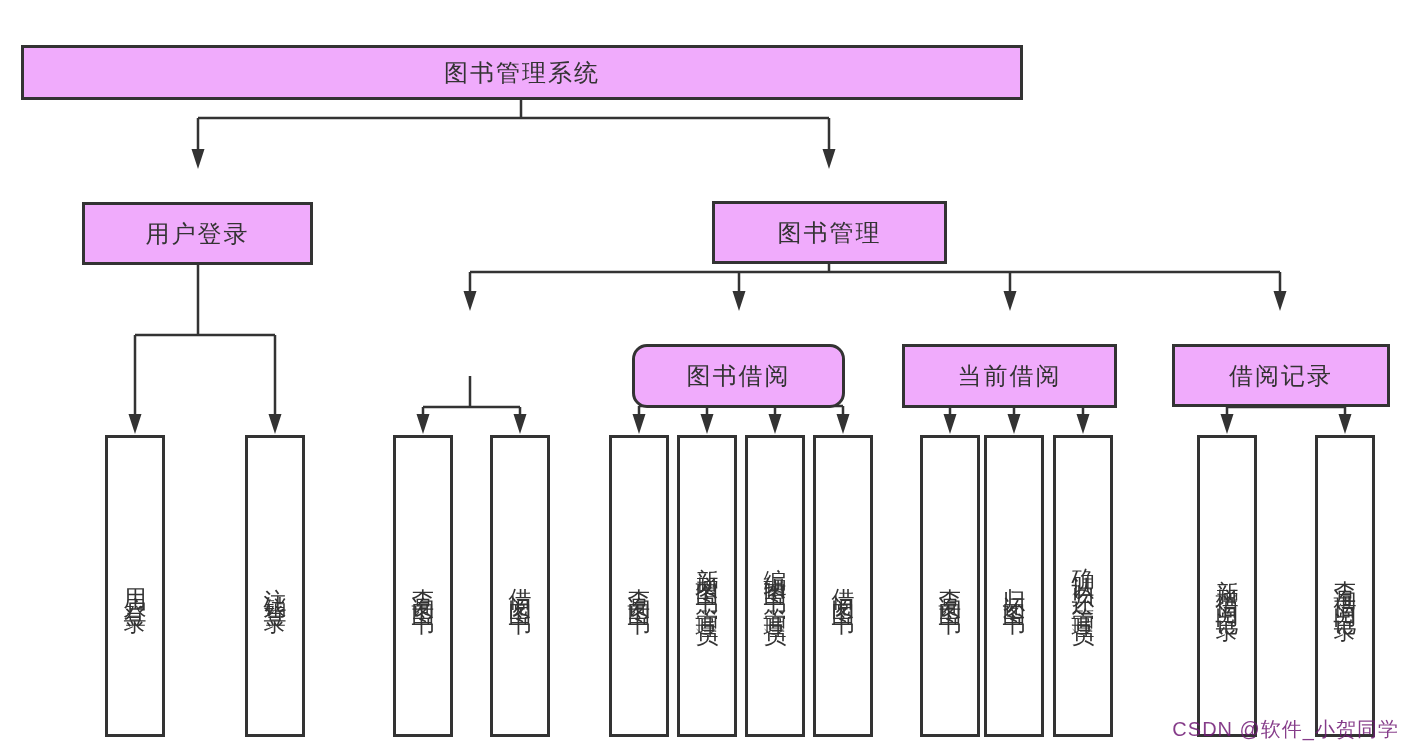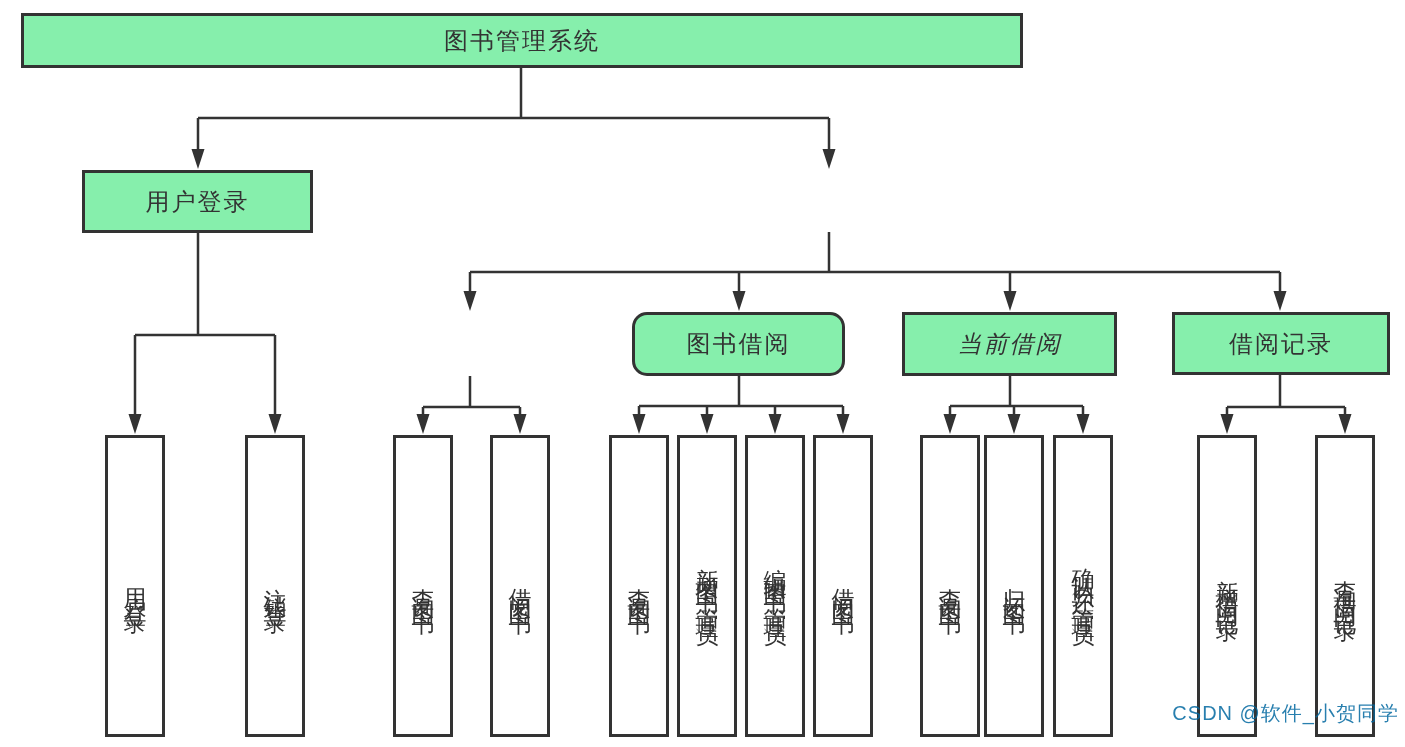--- a/index.html
+++ b/index.html
@@ -3,49 +3,49 @@
 <meta charset="utf-8">
 <title>Diagram</title>
 <style>
   html,body{margin:0;padding:0;background:#fff;}
   #stage{
     position:relative;width:1405px;height:747px;background:#fff;overflow:hidden;
     font-family:"Liberation Sans","DejaVu Sans",sans-serif;
   }
   #wires{position:absolute;left:0;top:0;z-index:1;}
   .box{
-    position:absolute;box-sizing:border-box;border:3px solid #333333;background:#86efac;
+    position:absolute;box-sizing:border-box;border:3px solid #333333;background:#f0abfc;
     display:flex;align-items:center;justify-content:center;
-    color:#333333;font-size:24px;letter-spacing:2px;z-index:2;white-space:nowrap;
+    color:#333333;font-size:24px;letter-spacing:2px;z-index:2;white-space:nowrap;margin-top:32px;
   }
   .leaf{
     position:absolute;box-sizing:border-box;border:3px solid #333333;background:#ffffff;
     display:flex;align-items:center;justify-content:center;
     color:#333333;z-index:2;top:435px;width:60px;height:302px;
   }
   .leaf span{
     writing-mode:vertical-rl;text-orientation:mixed;
     font-size:23px;letter-spacing:8px;line-height:1;color:#333333;
   }
   
   .n-root{left:21px;top:13px;width:1002px;height:55px;}
   .n-user-login{left:82px;top:170px;width:231px;height:63px;}
   .n-book-mgmt{left:712px;top:169px;width:235px;height:63px;}
   .n-new-book{left:363px;top:313px;width:215px;height:63px;}
   .n-book-borrow{left:632px;top:312px;width:213px;height:64px;border-radius:15px;}
-  .n-current-borrow{left:902px;top:312px;width:215px;height:64px;font-style:italic;}
+  .n-current-borrow{left:902px;top:312px;width:215px;height:64px;}
   .n-borrow-records{left:1172px;top:312px;width:218px;height:63px;}
   .lf-1{left:105px;}  .lf-2{left:245px;}
   .lf-3{left:393px;}  .lf-4{left:490px;}
   .lf-5{left:609px;}  .lf-6{left:677px;}  .lf-7{left:745px;}  .lf-8{left:813px;}
   .lf-9{left:920px;}  .lf-10{left:984px;} .lf-11{left:1053px;}
   .lf-12{left:1197px;}.lf-13{left:1315px;}
   #watermark{
-    position:absolute;right:6px;bottom:20px;z-index:5;
-    font-size:20px;letter-spacing:1px;color:#0369a1;opacity:.85;
+    position:absolute;right:6px;bottom:4px;z-index:5;
+    font-size:20px;letter-spacing:1px;color:#701a75;opacity:.85;
   }
 </style>
 </head>
 <body>
 
 <div id="stage">
 
   <svg id="wires" width="1405" height="747" viewBox="0 0 1405 747">
     <path fill="none" stroke-width="2.5" d="M521 68 V118 M198 118 H829 M198 118 V153 M829 118 V153
              M198 233 V335 M135 335 H275 M135 335 V418 M275 335 V418
@@ -62,20 +62,21 @@
              M632.5 414 L645.5 414 L639 434 Z  M700.5 414 L713.5 414 L707 434 Z
              M768.5 414 L781.5 414 L775 434 Z  M836.5 414 L849.5 414 L843 434 Z
              M943.5 414 L956.5 414 L950 434 Z  M1007.5 414 L1020.5 414 L1014 434 Z
              M1076.5 414 L1089.5 414 L1083 434 Z
              M1220.5 414 L1233.5 414 L1227 434 Z  M1338.5 414 L1351.5 414 L1345 434 Z" fill="#333333"></path>
   </svg>
 
   <div class="box n-root">图书管理系统</div>
 
   <div class="box n-user-login">用户登录</div>
+  <div class="box n-book-mgmt">图书管理</div>
 
   <div class="box n-book-borrow">图书借阅</div>
   <div class="box n-current-borrow">当前借阅</div>
   <div class="box n-borrow-records">借阅记录</div>
 
   <div class="leaf lf-1">
     <span>用户登录</span>
   </div>
   <div class="leaf lf-2">
     <span>注销登录</span>

